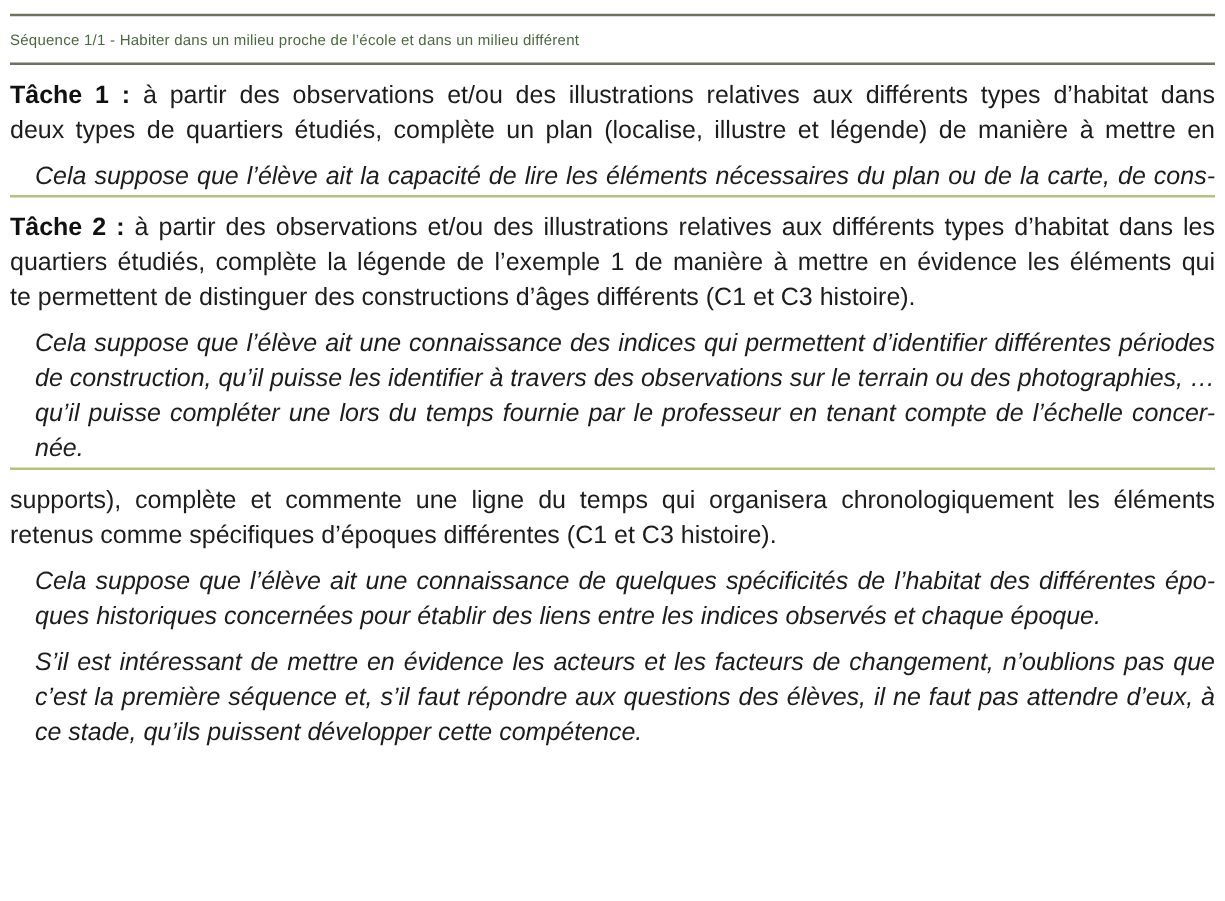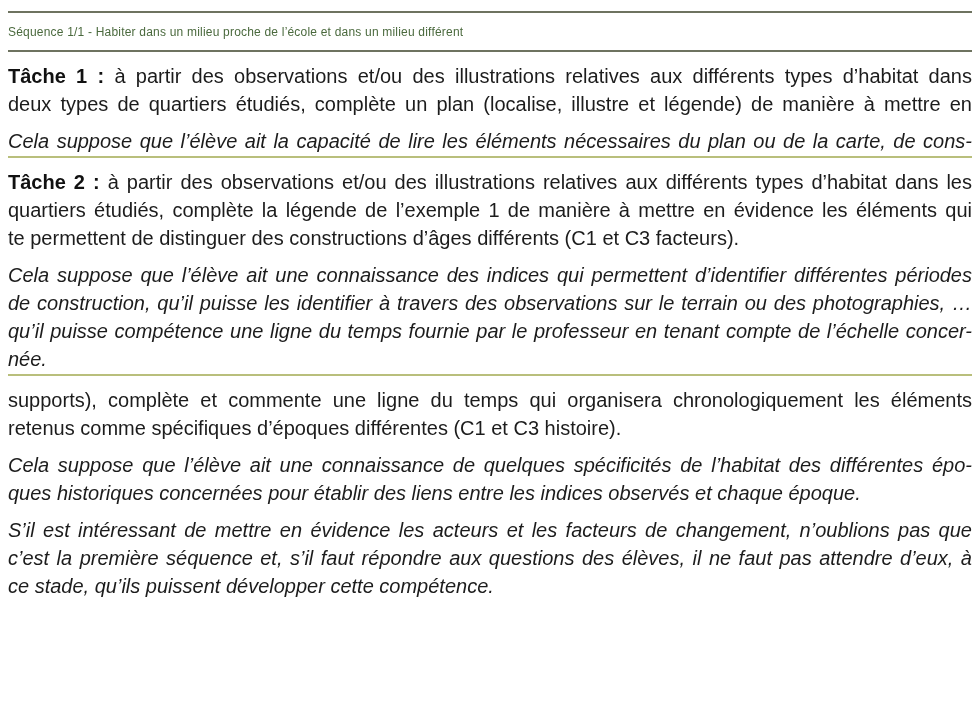--- a/index.html
+++ b/index.html
@@ -35,20 +35,21 @@
     letter-spacing: 0.2px;
   }
   p.block {
     margin: 10px 0 0 0;
     font-size: 20px;
     line-height: 28px;
   }
   p.note {
     margin-top: 9px;
     font-style: italic;
+    margin-left: 20px;
   }
   .line {
     display: block;
     text-align: justify;
     text-align-last: justify;
   }
   .line-last {
     text-align-last: left;
   }
   .tache-label {
@@ -75,27 +76,27 @@
 
   <p class="block note">
     <span class="line">Cela suppose que l’élève ait la capacité de lire les éléments nécessaires du plan ou de la carte, de cons-</span>
   </p>
 
   <div class="rule-light"></div>
 
   <p class="block">
     <span class="line"><b class="tache-label">Tâche 2 :</b> <span>à partir des observations et/ou des illustrations relatives aux différents types d’habitat dans les</span></span>
     <span class="line">quartiers étudiés, complète la légende de l’exemple 1 de manière à mettre en évidence les éléments qui</span>
-    <span class="line line-last">te permettent de distinguer des constructions d’âges différents (C1 et C3 facteurs).</span>
+    <span class="line line-last">te permettent de distinguer des constructions d’âges différents (C1 et C3 histoire).</span>
   </p>
 
   <p class="block note">
     <span class="line">Cela suppose que l’élève ait une connaissance des indices qui permettent d’identifier différentes périodes</span>
     <span class="line">de construction, qu’il puisse les identifier à travers des observations sur le terrain ou des photographies, …</span>
-    <span class="line">qu’il puisse compétence une ligne du temps fournie par le professeur en tenant compte de l’échelle concer-</span>
+    <span class="line">qu’il puisse compléter une lors du temps fournie par le professeur en tenant compte de l’échelle concer-</span>
     <span class="line line-last">née.</span>
   </p>
 
   <div class="rule-light"></div>
 
   <p class="block">
     <span class="line">supports), complète et commente une ligne du temps qui organisera chronologiquement les éléments</span>
     <span class="line line-last">retenus comme spécifiques d’époques différentes (C1 et C3 histoire).</span>
   </p>
 

